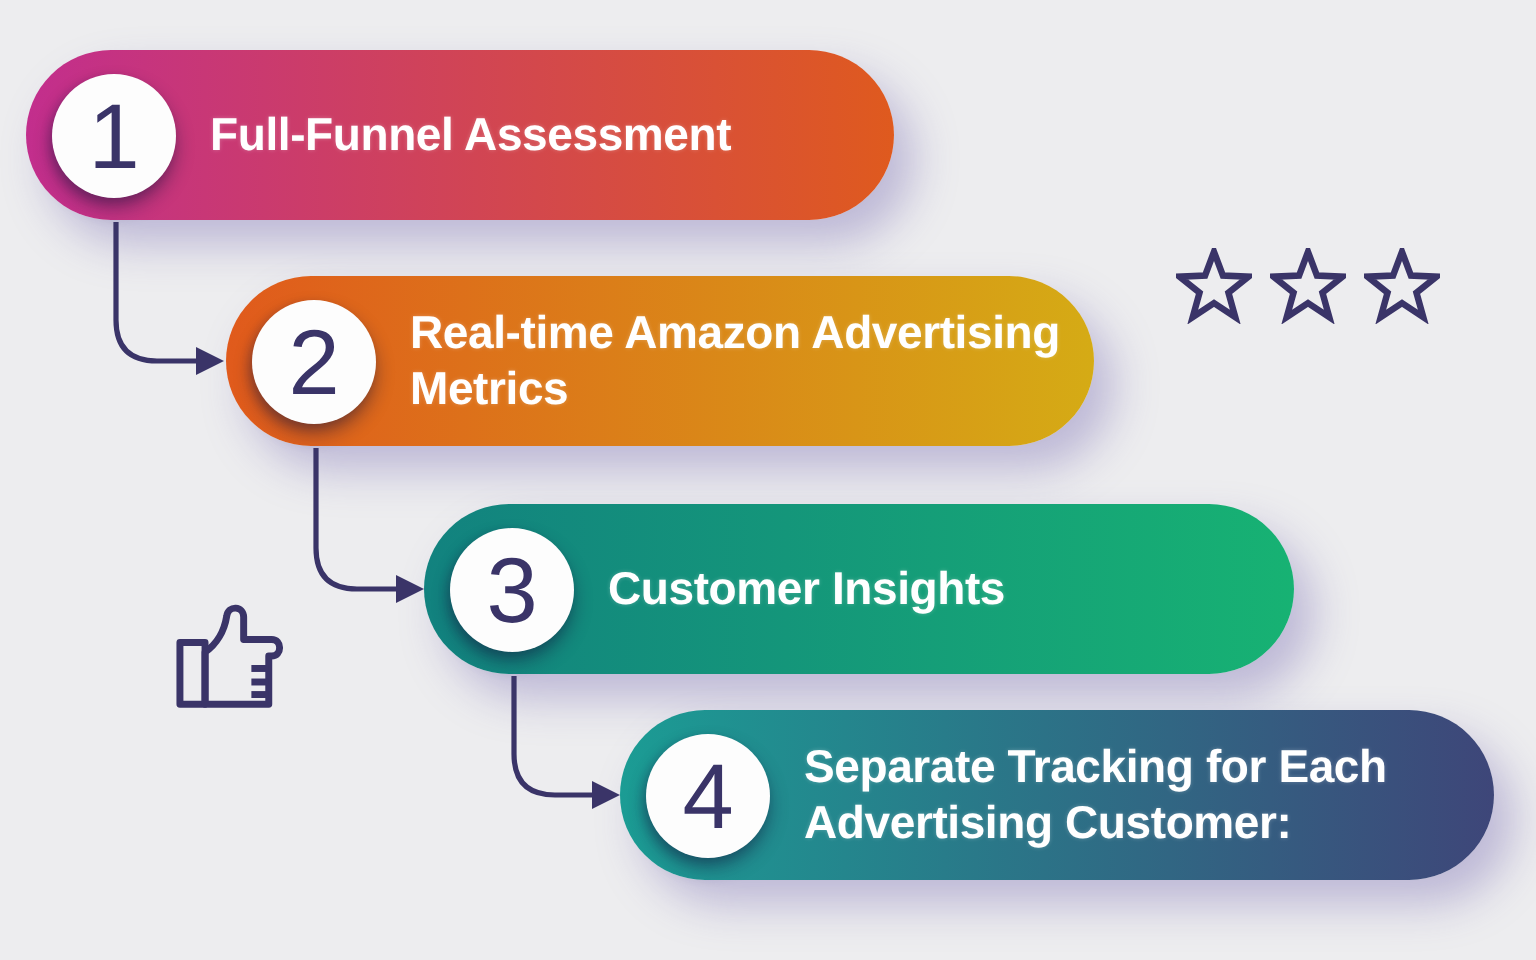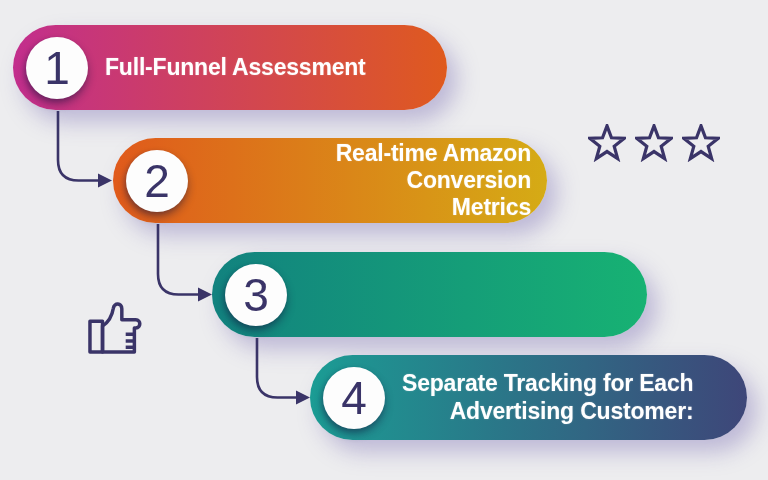--- a/index.html
+++ b/index.html
@@ -40,21 +40,20 @@
   .banner-label{
     padding-left:92px;
     padding-right:16px;
     color:#ffffff;
     font-weight:700;
     font-size:23px;
     line-height:1.18;
     white-space:pre-line;
     letter-spacing:-0.2px;
     text-shadow:0 0 2px rgba(255,255,255,0.25);
-    text-align:right;
   }
   #arrow-overlay{
     position:absolute;left:0;top:0;
     pointer-events:none;
   }
   #star-row{
     position:absolute;
     left:588px;top:124px;
     display:flex;
     gap:9px;
@@ -74,28 +73,29 @@
     <span class="num-circle">
       <span class="num">1</span>
     </span>
     <div class="banner-label">Full-Funnel Assessment</div>
   </div>
 
   <div class="banner banner-2" style="background: linear-gradient(90deg, rgb(224, 90, 28), rgb(213, 171, 21));">
     <span class="num-circle">
       <span class="num">2</span>
     </span>
-    <div class="banner-label">Real-time Amazon Conversion
+    <div class="banner-label">Real-time Amazon Advertising
 Metrics</div>
   </div>
 
   <div class="banner banner-3" style="background: linear-gradient(90deg, rgb(18, 130, 127), rgb(23, 178, 115));">
     <span class="num-circle">
       <span class="num">3</span>
     </span>
+    <div class="banner-label">Customer Insights</div>
   </div>
 
   <div class="banner banner-4" style="background: linear-gradient(90deg, rgb(27, 156, 148), rgb(62, 70, 121));">
     <span class="num-circle">
       <span class="num">4</span>
     </span>
     <div class="banner-label">Separate Tracking for Each
 Advertising Customer:</div>
   </div>
 

